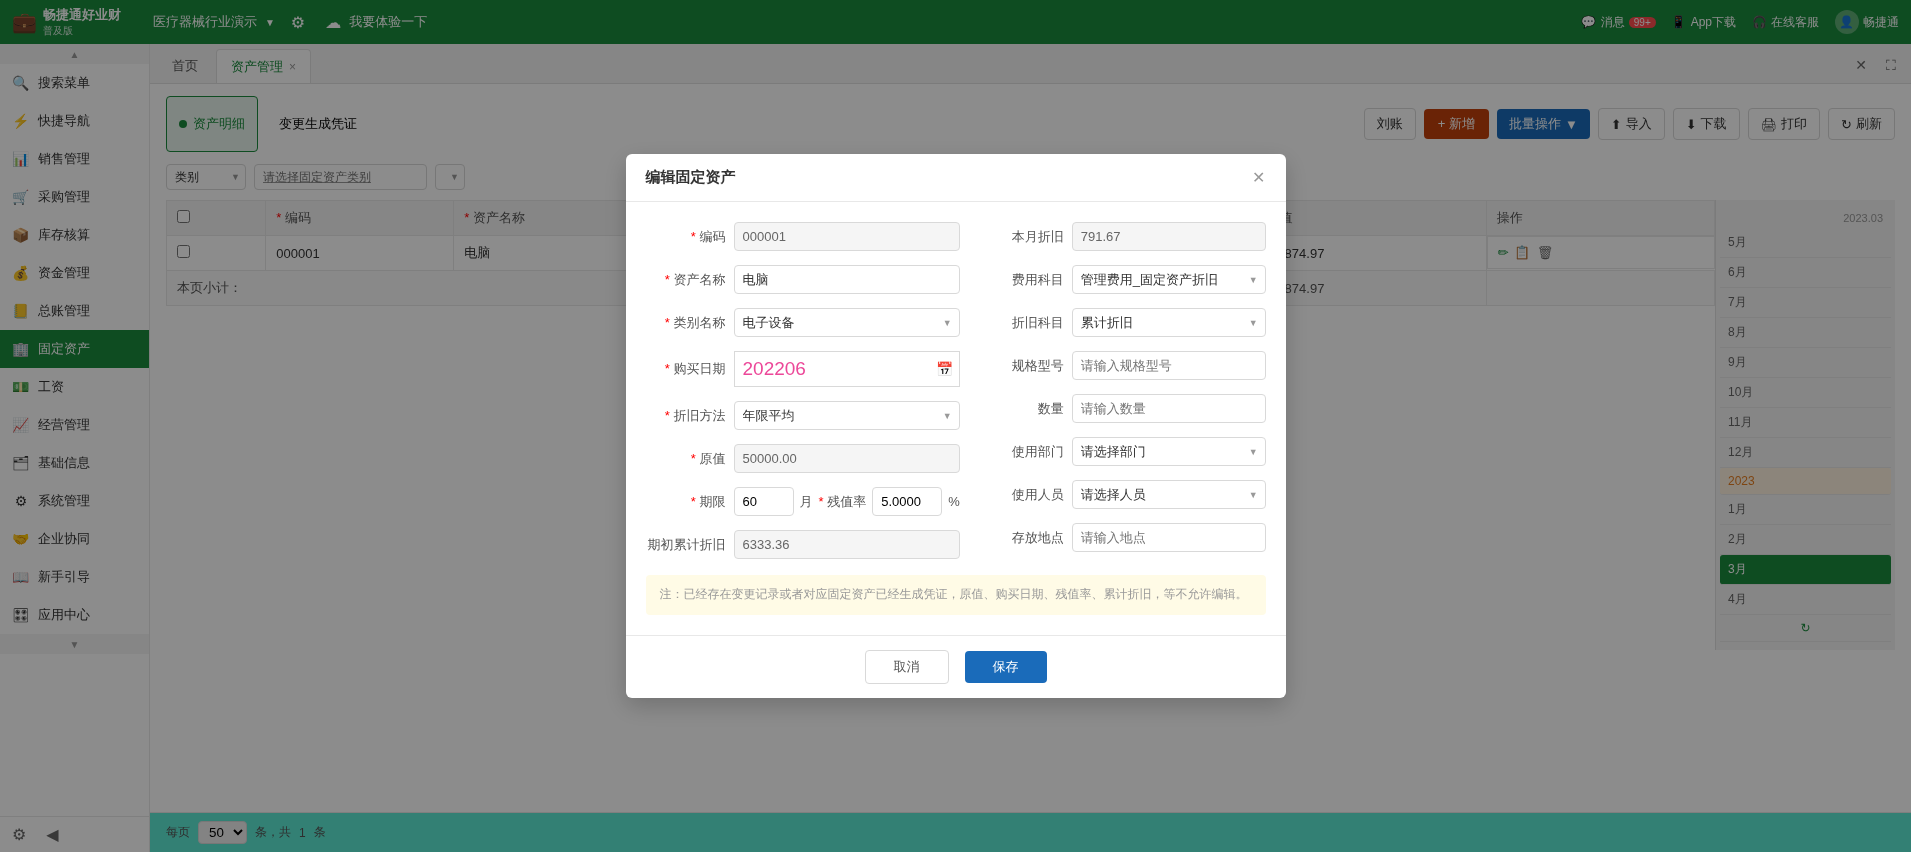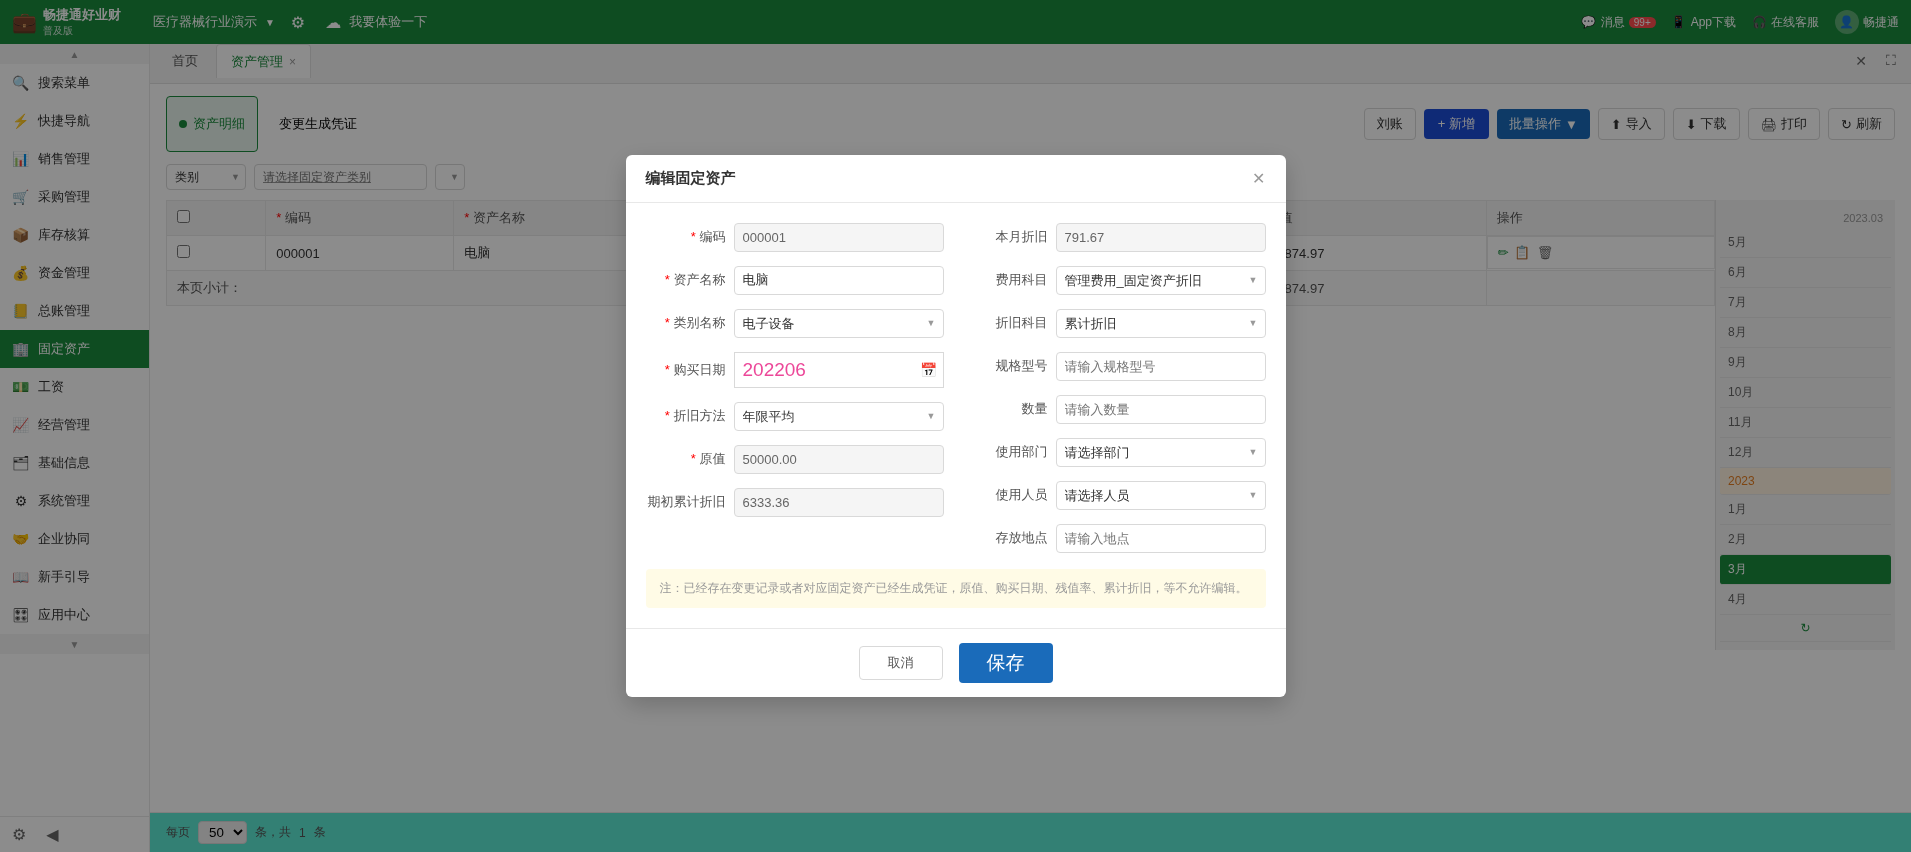--- a/index.html
+++ b/index.html
@@ -121,20 +121,21 @@
       display: flex;
       flex-direction: column;
       overflow: hidden;
     }
 
     
     .tab-bar {
       height: 40px;
       background: #f5f5f5;
       display: flex;
+      align-items: flex-end;
       padding: 0 8px;
       border-bottom: 1px solid #e0e0e0;
       gap: 4px;
     }
     .tab-item {
       height: 34px;
       padding: 0 14px;
       display: flex;
       align-items: center;
       gap: 6px;
@@ -188,21 +189,21 @@
       background: #1a8a3c;
       border-radius: 50%;
     }
     .toolbar-right {
       margin-left: auto;
       display: flex;
       align-items: center;
       gap: 8px;
     }
     .btn-primary {
-      background: #1d4ed8;
+      background: #c2410c;
       color: white;
       border: none;
       padding: 6px 14px;
       border-radius: 4px;
       font-size: 13px;
       cursor: pointer;
       display: flex; align-items: center; gap: 4px;
     }
     .btn-default {
       background: white;
@@ -498,21 +499,21 @@
       border-radius: 4px;
       font-size: 13px;
       cursor: pointer;
     }
     .btn-save {
       background: #1a6bba;
       color: white;
       border: none;
       padding: 7px 28px;
       border-radius: 4px;
-      font-size: 19px;
+      font-size: 13px;
       cursor: pointer;
     }
     .win-ctrl {
       width: 24px; height: 24px;
       display: flex; align-items: center; justify-content: center;
       font-size: 14px; color: #666; cursor: pointer;
     }
   </style>
 </head>
 <body>
@@ -830,20 +831,33 @@
           </div>
 
           <div class="form-row">
             <span class="form-label">
               <span style="color:red;">*</span>
               <span>原值</span>
             </span>
             <input class="form-input readonly" type="text" value="50000.00" readonly="" style="">
           </div>
 
+          <div class="form-row">
+            <span class="form-label">
+              <span style="color:red;">*</span>
+              <span>期限</span>
+            </span>
+            <div class="period-row">
+              <input class="period-input readonly" type="text" value="60" readonly="" style="">
+              <span class="period-unit">月</span>
+              <span style="font-size:13px;color:#555;white-space:nowrap;"><span style="color:red;">*</span> 残值率</span>
+              <input class="residual-input readonly" type="text" value="5.0000" readonly="" style="">
+              <span class="residual-pct">%</span>
+            </div>
+          </div>
 
           <div class="form-row">
             <span class="form-label">
               <span>期初累计折旧</span>
             </span>
             <input class="form-input readonly" type="text" value="6333.36" readonly="" style="">
           </div>
         </div>
 
         <div style="display:flex;flex-direction:column;gap:14px;">

